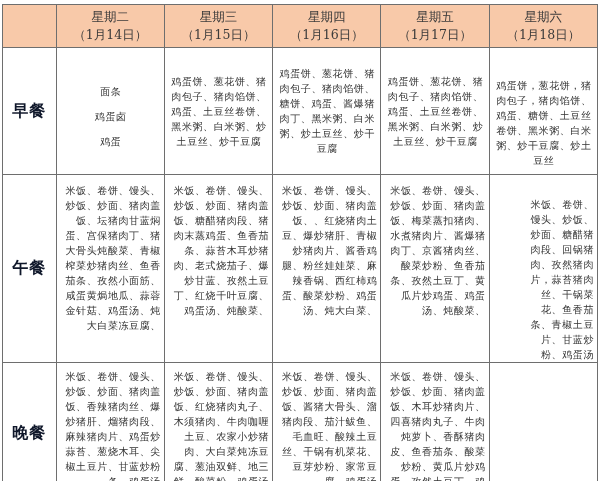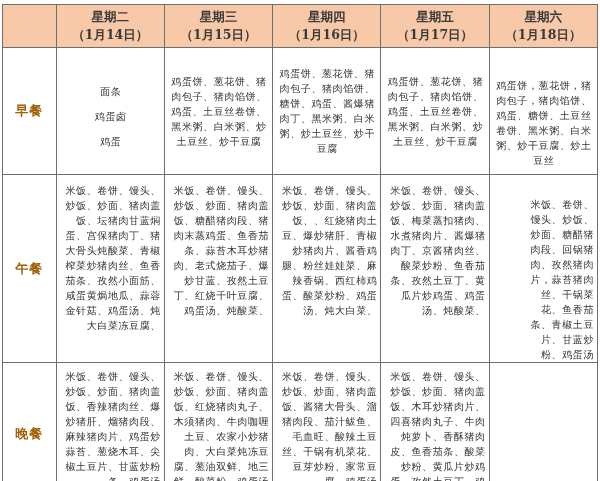--- a/index.html
+++ b/index.html
@@ -24,35 +24,35 @@
     }
     .menu-table td, .menu-table th {
       border: 1.5px solid #6e6e6e;
       padding: 0;
       vertical-align: middle;
     }
     .menu-table thead th {
       background: #f8c9a9;
       height: 42px;
       text-align: center;
-      font-weight: bold;
+      font-weight: normal;
       color: #3a3a3a;
       font-size: 12.5px;
       line-height: 18px;
     }
     .col-label { width: 53px; }
     .col-day { width: 107px; }
     .day-name, .day-date {
       display: block;
     }
     .meal-label {
       text-align: center;
       font-weight: bold;
-      font-size: 13px;
-      color: #a16207;
+      font-size: 16px;
+      color: #0f172a;
       letter-spacing: 1px;
     }
     .cell-text {
       font-size: 10px;
       line-height: 15px;
       color: #333;
       padding: 0 3px 0 4px;
       letter-spacing: 0.6px;
       word-break: break-all;
     }

